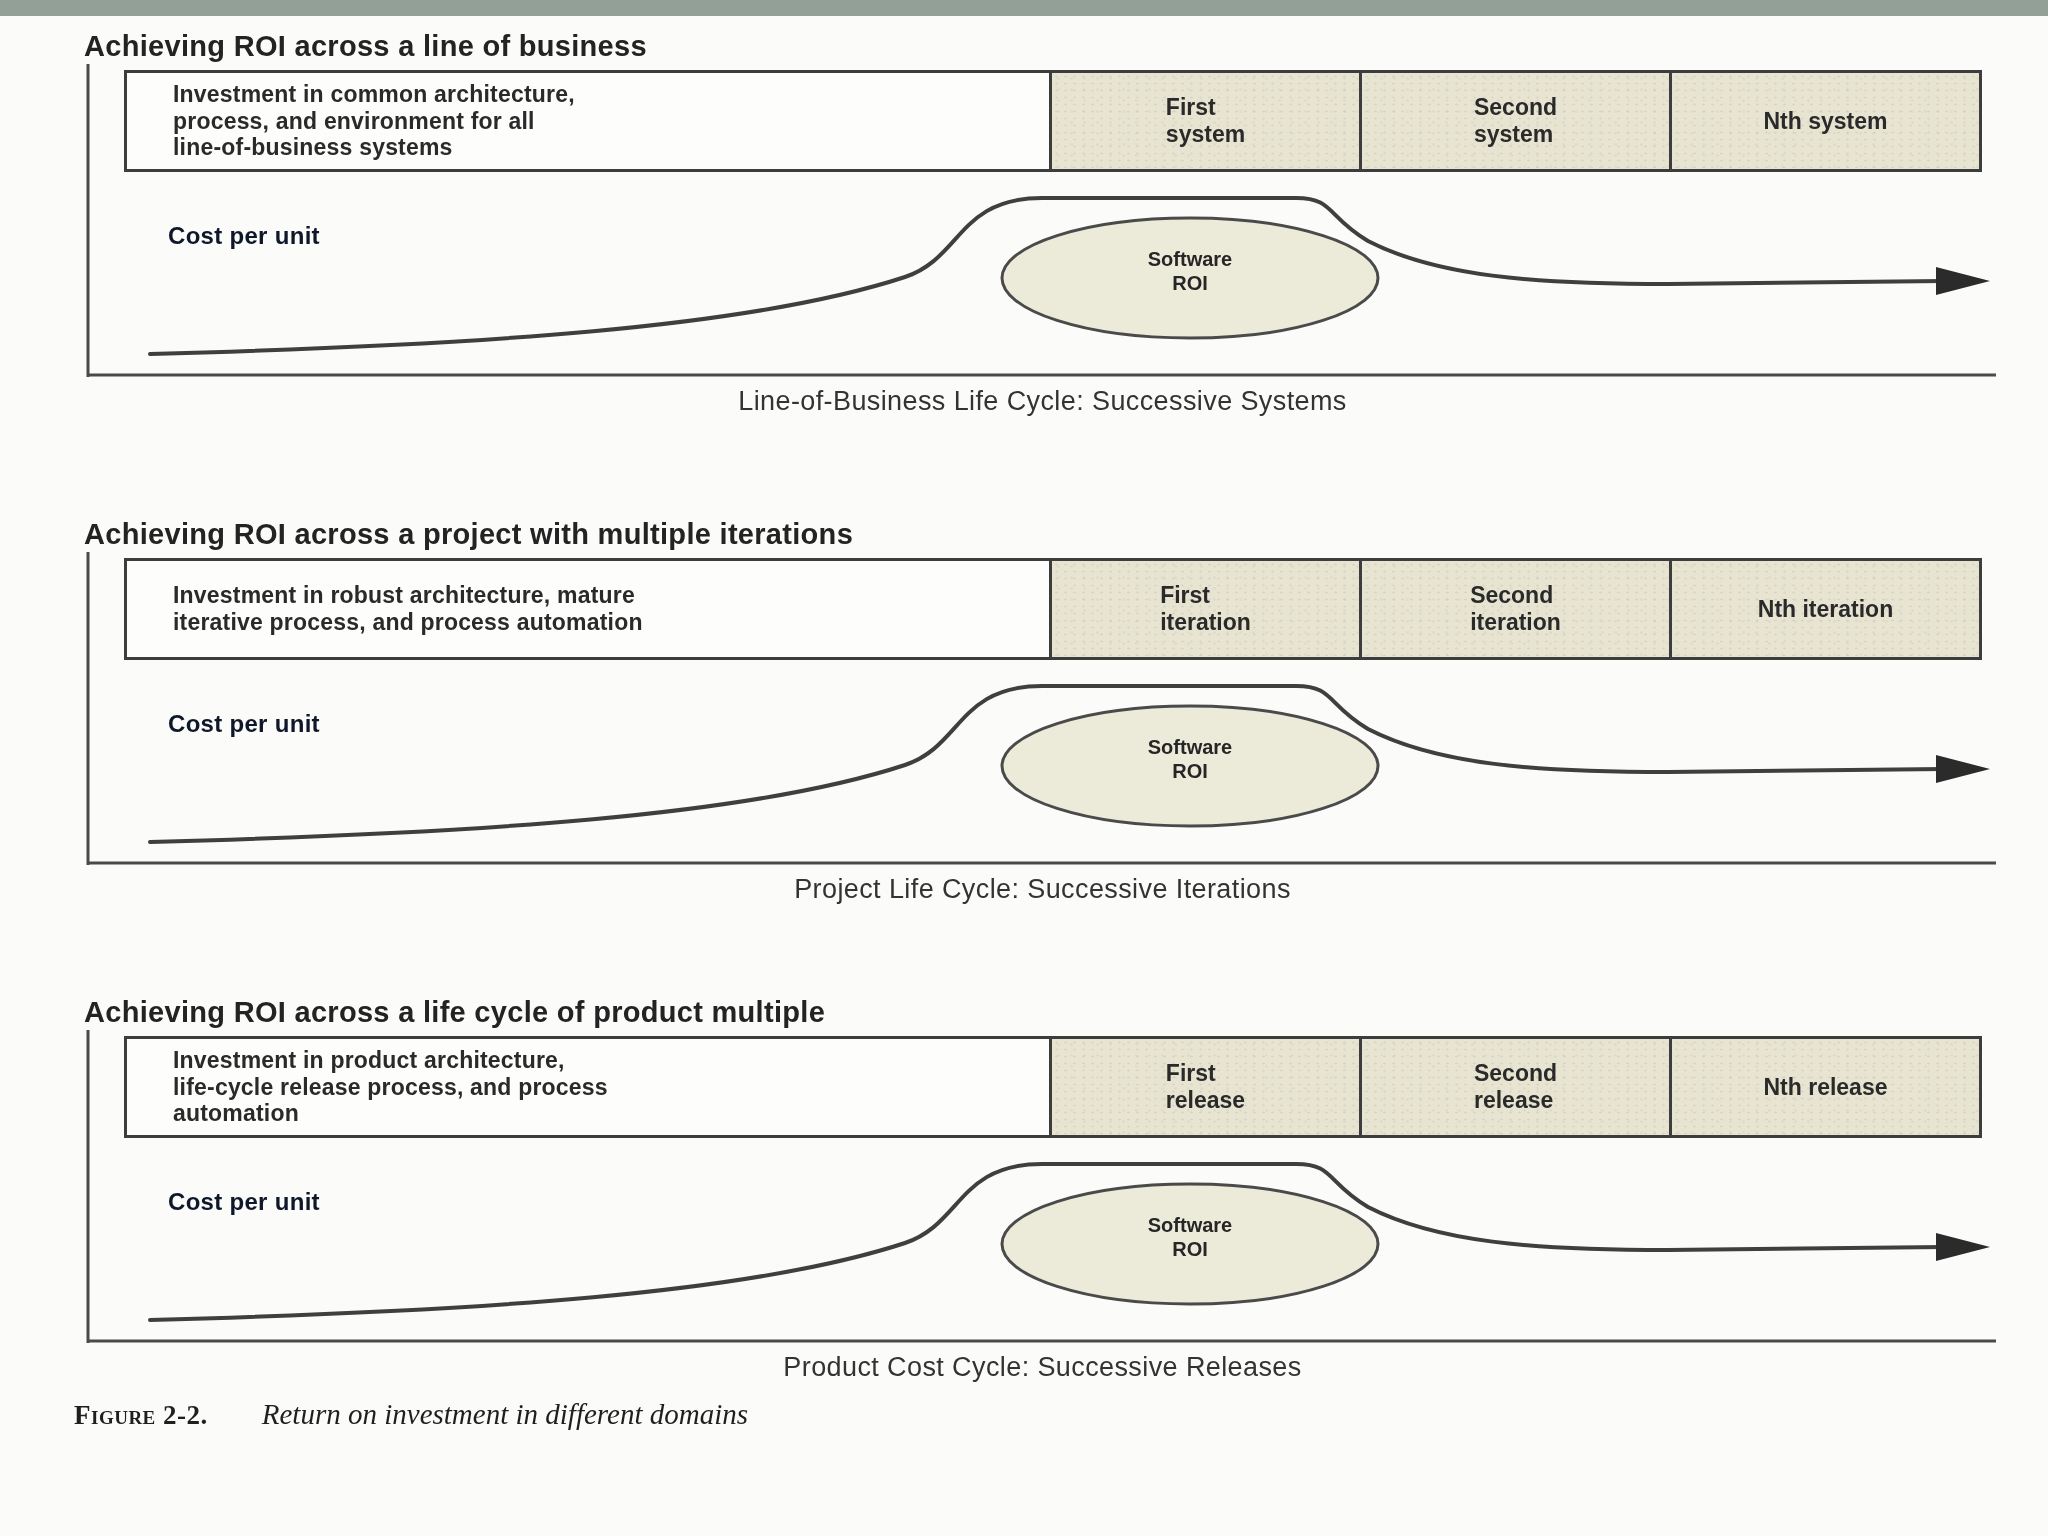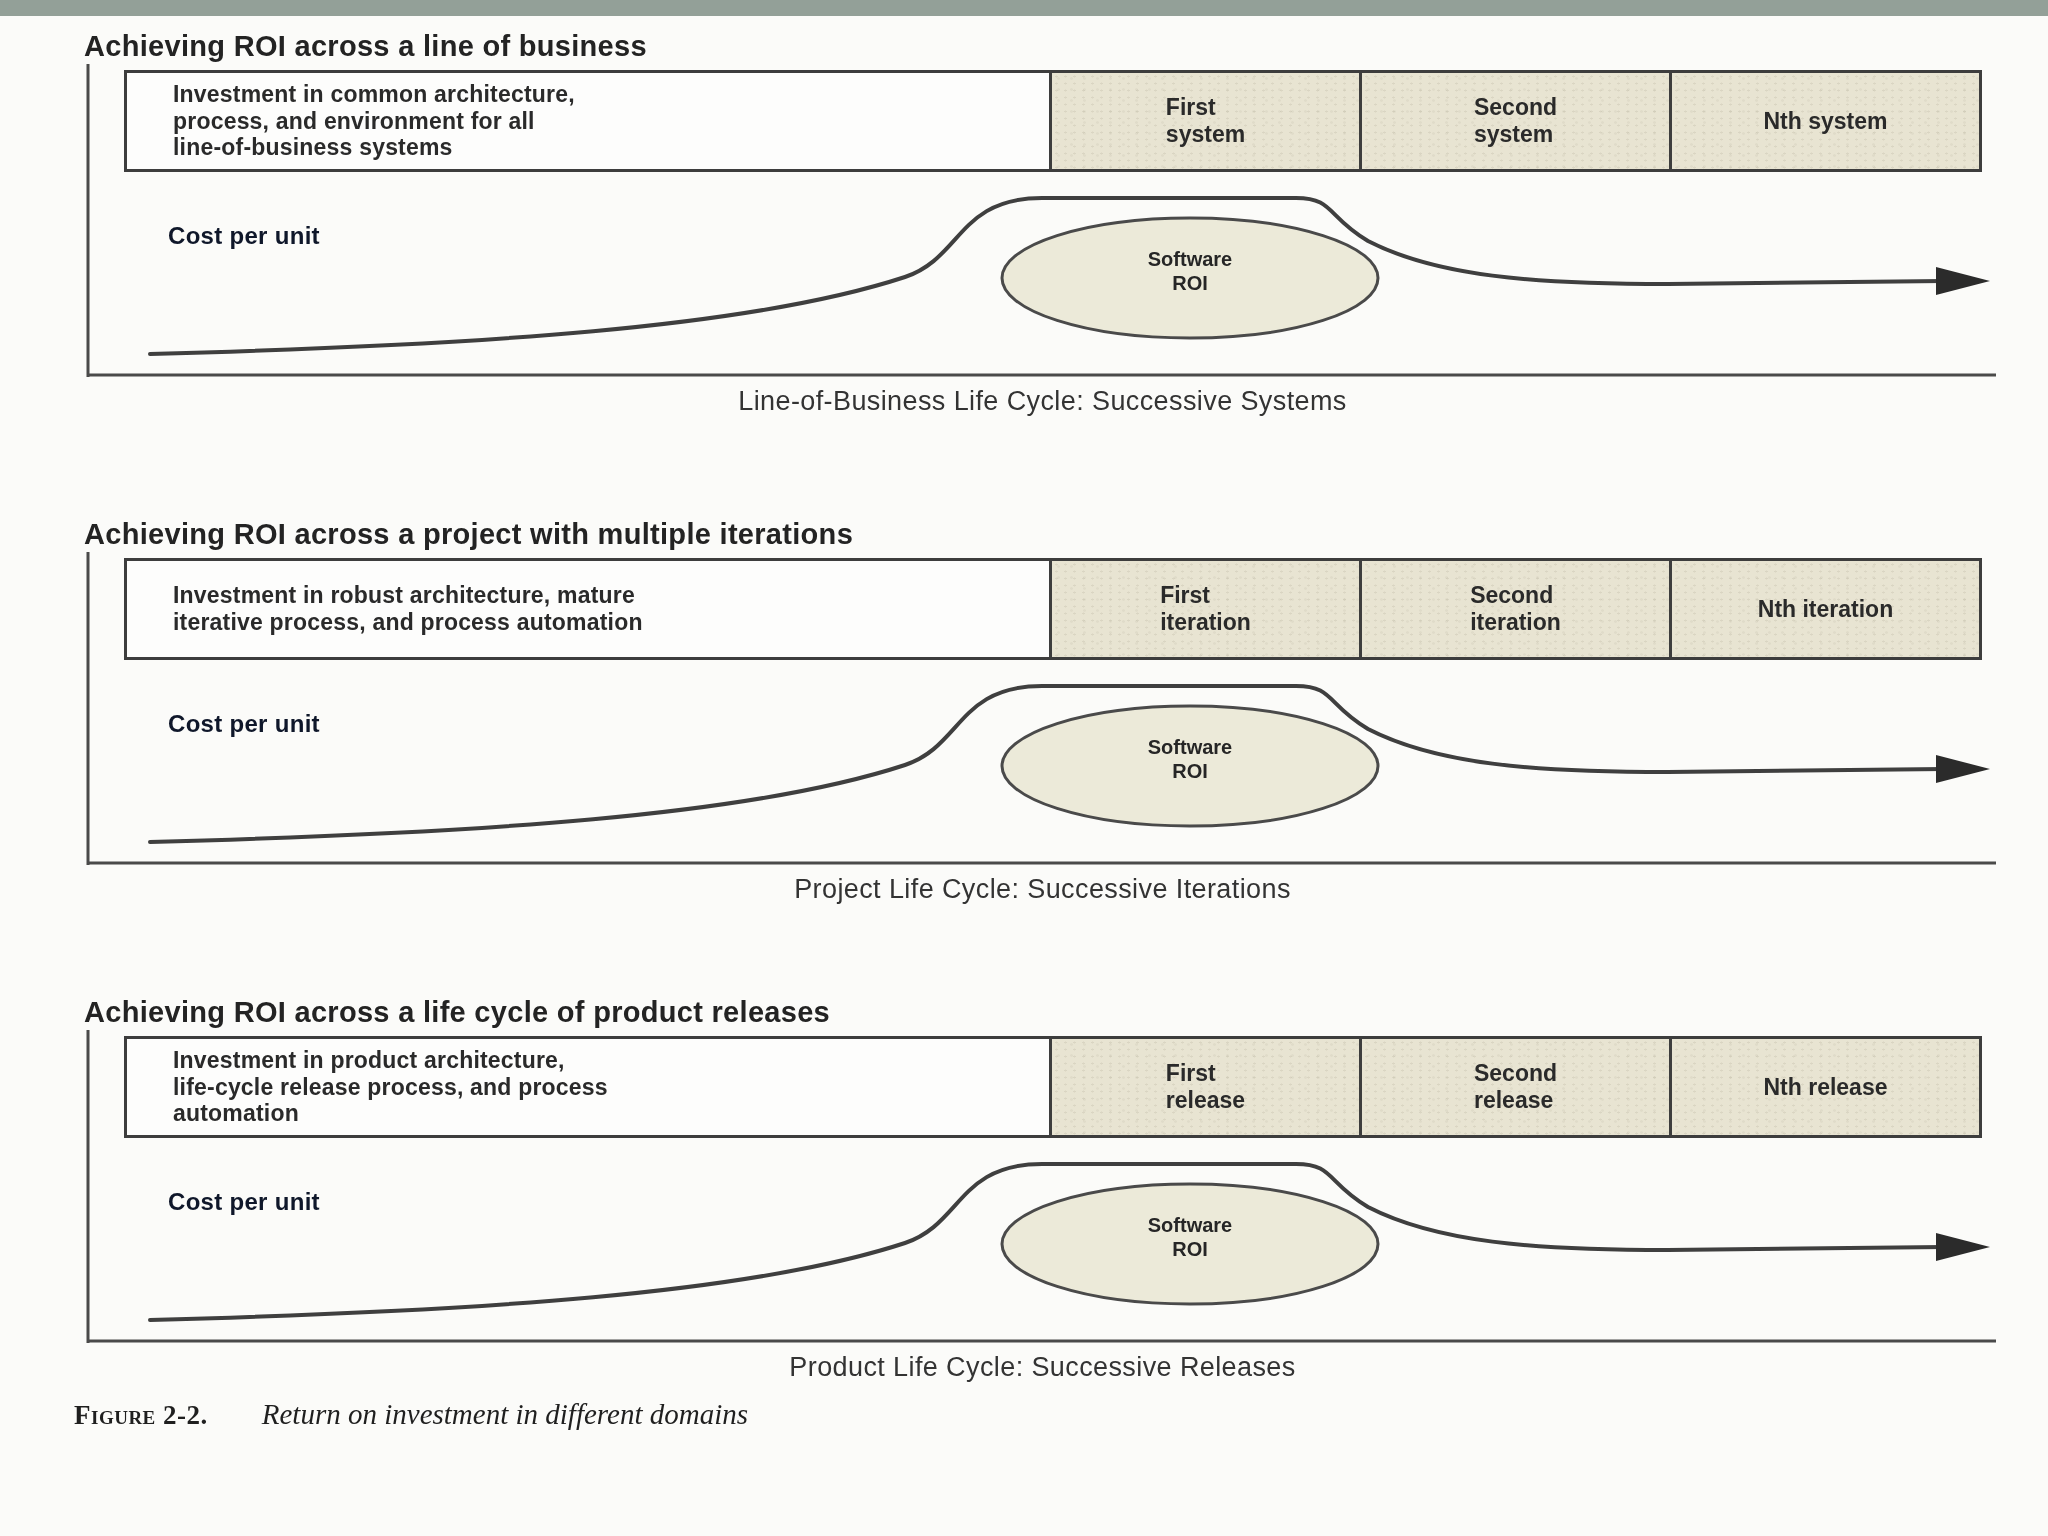--- a/index.html
+++ b/index.html
@@ -129,21 +129,21 @@
         <span>Nth iteration</span>
       </div>
   </div>
   <div class="cost-label">Cost per unit</div>
   <div class="roi-label">Software
 ROI</div>
   <div class="caption">Project Life Cycle: Successive Iterations</div>
 </section>
 
 <section class="panel" style="top:996px">
-  <h2 class="panel-title">Achieving ROI across a life cycle of product releases</h2>
+  <h2 class="panel-title">Achieving ROI across a life cycle of product multiple</h2>
   <svg class="plot" viewBox="0 0 2048 400">
     <line class="axis" x1="88" y1="34" x2="88" y2="347"></line>
     <line class="axis" x1="88" y1="345" x2="1996" y2="345"></line>
     <ellipse class="roi-ellipse" cx="1190" cy="248" rx="188" ry="60"></ellipse>
     <path class="curve" d="M 150 324 C 480 315, 750 298, 905 247 C 962 228, 958 168, 1042 168 L 1296 168 C 1334 168, 1326 186, 1368 211 C 1436 246, 1532 254, 1668 254 L 1944 251"></path>
     <polygon class="arrowhead" points="1990,251 1936,237 1936,265"></polygon>
   </svg>
   <div class="header-row">
     <div class="cell investment">
         <span>Investment in product architecture,
@@ -158,18 +158,18 @@
         <span>Second
 release</span>
       </div>
     <div class="cell phase">
         <span>Nth release</span>
       </div>
   </div>
   <div class="cost-label">Cost per unit</div>
   <div class="roi-label">Software
 ROI</div>
-  <div class="caption">Product Life Cycle: Successive Releases</div>
+  <div class="caption">Product Cost Cycle: Successive Releases</div>
 </section>
 
 <div class="figure-caption">
   <span class="fig-label">Figure 2-2.</span><span class="fig-text">Return on investment in different domains</span>
 </div>
 
 </body></html>

